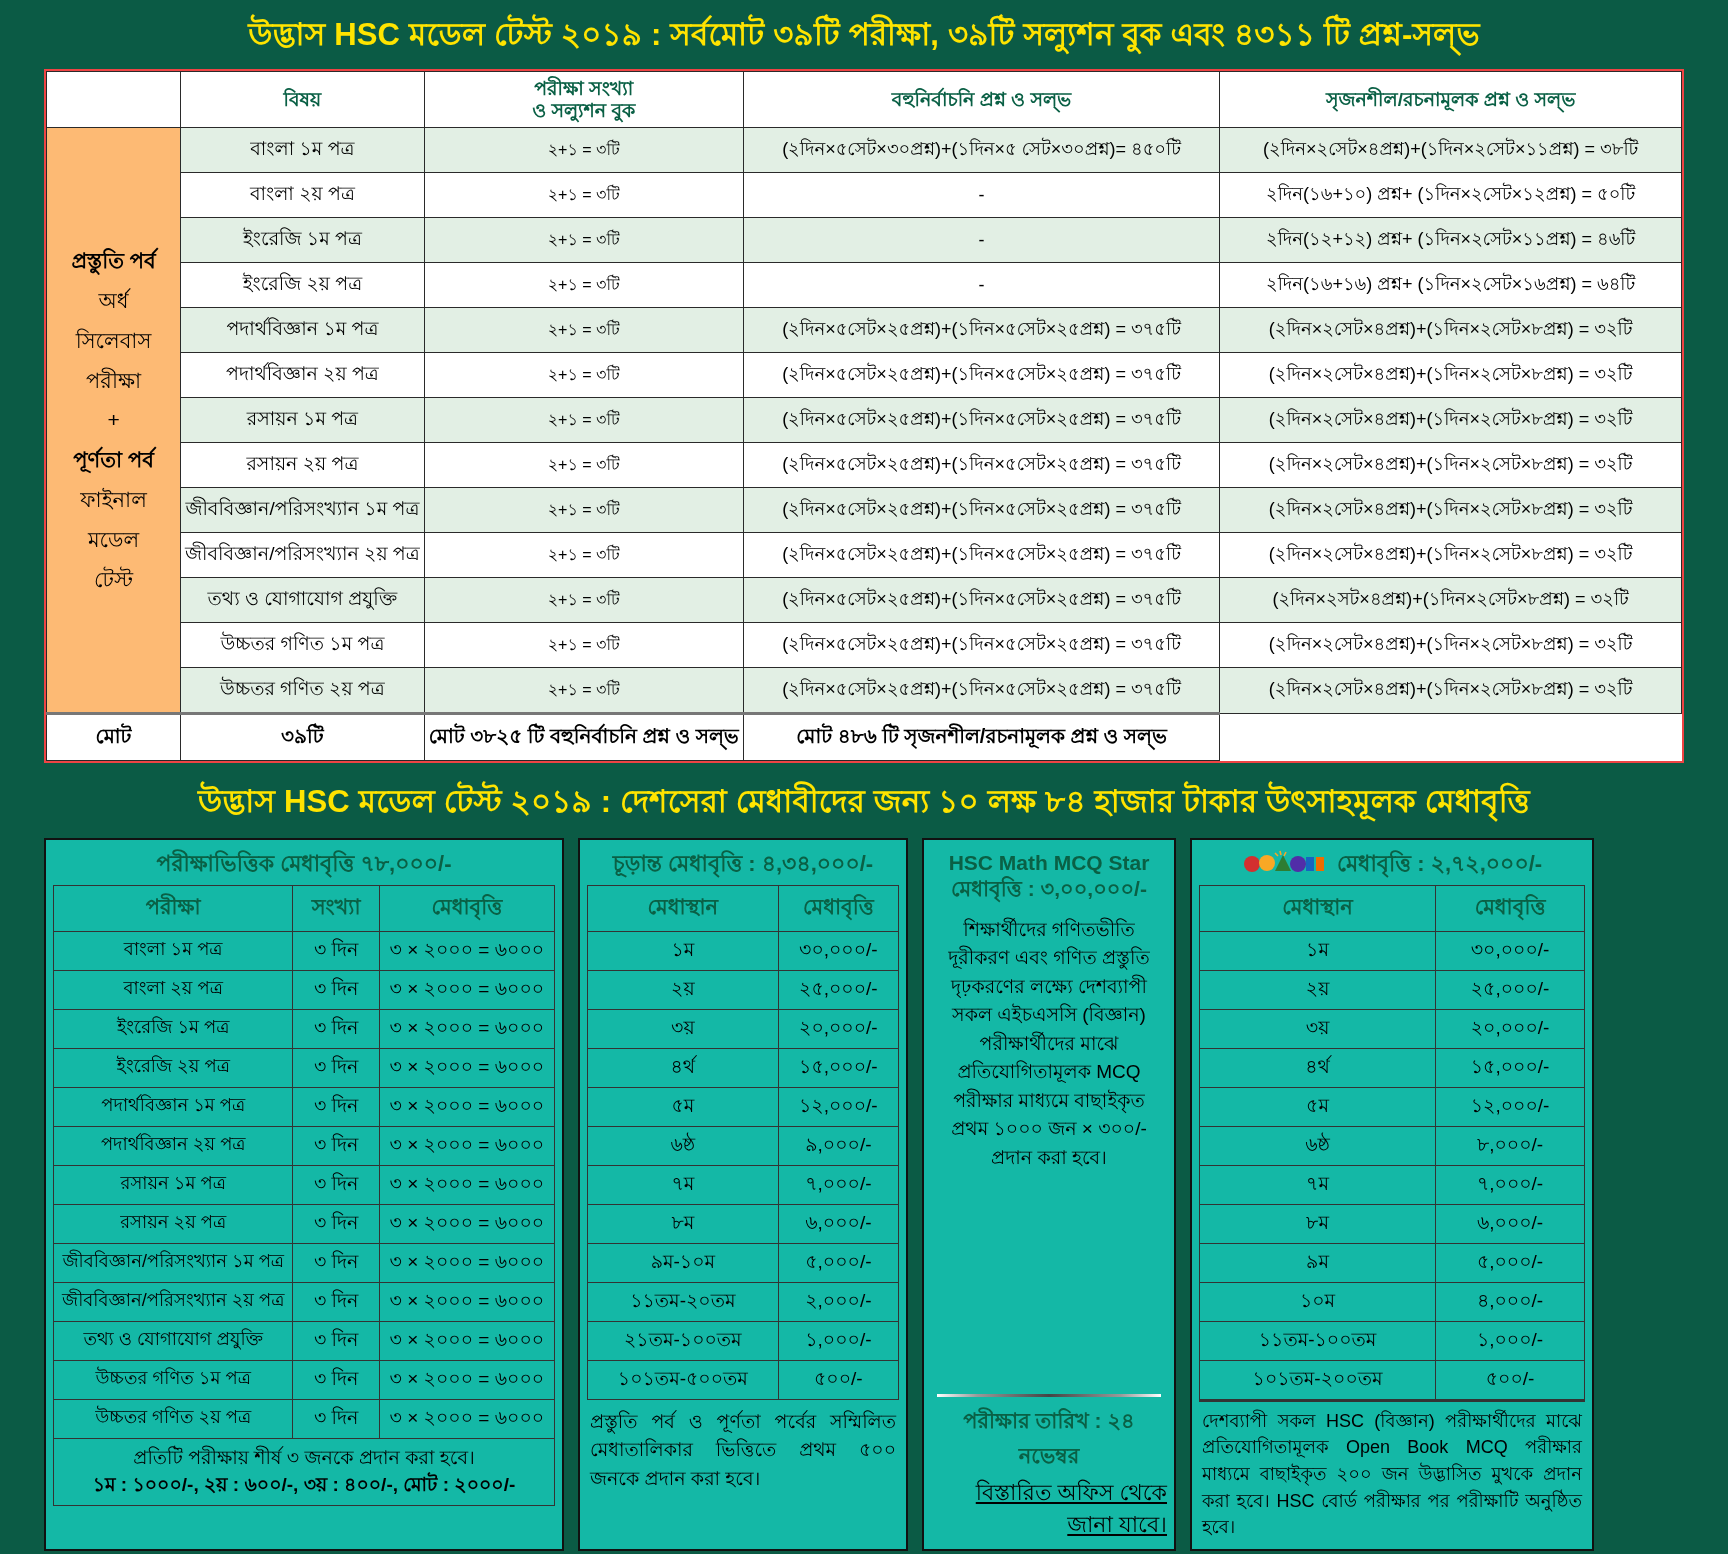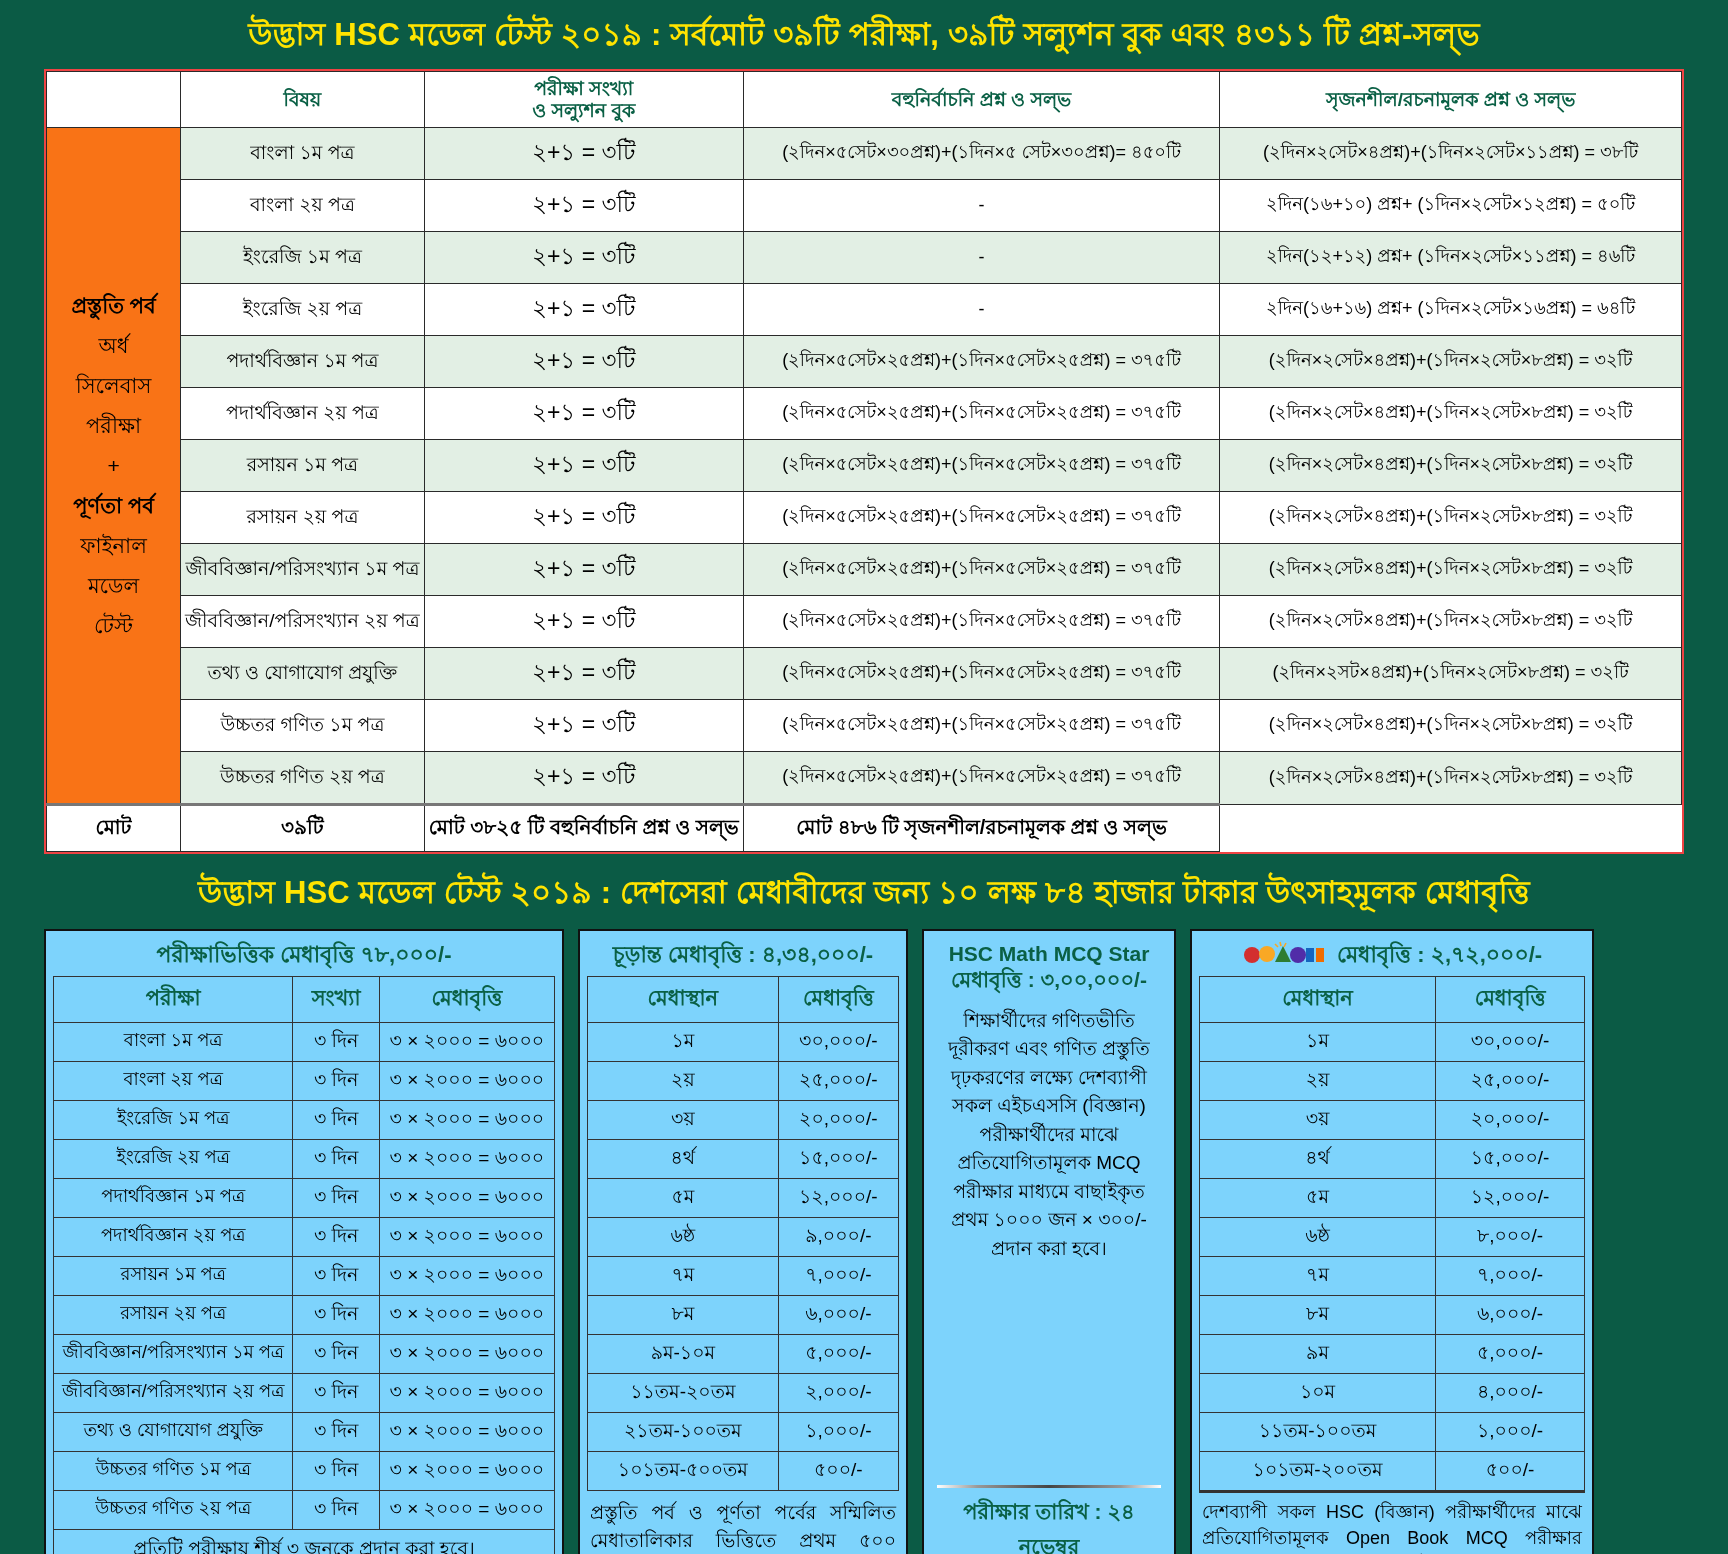--- a/index.html
+++ b/index.html
@@ -55,41 +55,41 @@
   table.main tbody tr.alt td { background: #e2efe4; }
   td.phase {
     font-size: 21px;
     line-height: 1.9;
     white-space: normal;
     width: 148px;
     padding: 4px 6px;
   }
   td.phase .ph-title { font-weight: bold; }
   td.subject { width: 205px; font-size: 19px; }
-  td.count   { width: 118px; font-size: 23px; }
+  td.count   { width: 118px; font-size: 16px; }
   td.mcq     { width: 500px; font-size: 18px; }
   td.cq      { width: 488px; font-size: 18px; margin-top: 19px; }
   tr.total td {
     font-weight: bold;
     font-size: 20px;
     background: #fff !important;
     border-top: 3px solid #777;
     height: 46px;
   }
   .nodata { font-size: 20px; }
 
   
   .panels {
     display: flex;
     gap: 14px;
     margin: 0 44px;
     align-items: stretch;
   }
   .panel {
-    background: #7dd3fc;
+    background: #14b8a6;
     border: 2px solid #111;
     padding: 6px 7px 8px 7px;
     display: flex;
     flex-direction: column;
   }
   .p1 { width: 520px; }
   .p2 { width: 330px; }
   .p3 { width: 254px; }
   .p4 { width: 404px; }
 
@@ -201,21 +201,21 @@
         <th>
           <span>পরীক্ষা সংখ্যা</span><br>
           <span>ও সল্যুশন বুক</span>
         </th>
         <th>বহুনির্বাচনি প্রশ্ন ও সল্ভ</th>
         <th>সৃজনশীল/রচনামূলক প্রশ্ন ও সল্ভ</th>
       </tr>
     </thead>
     <tbody id="main-body">
         <tr class="alt">
-          <td class="phase" rowspan="13" style="background: #f97316;">
+          <td class="phase" rowspan="13" style="background: #fdba74;">
             <div class="ph-title">প্রস্তুতি পর্ব</div>
             <div>অর্ধ</div>
             <div>সিলেবাস</div>
             <div>পরীক্ষা</div>
             <div>+</div>
             <div class="ph-title">পূর্ণতা পর্ব</div>
             <div>ফাইনাল</div>
             <div>মডেল</div>
             <div>টেস্ট</div>
           </td>

